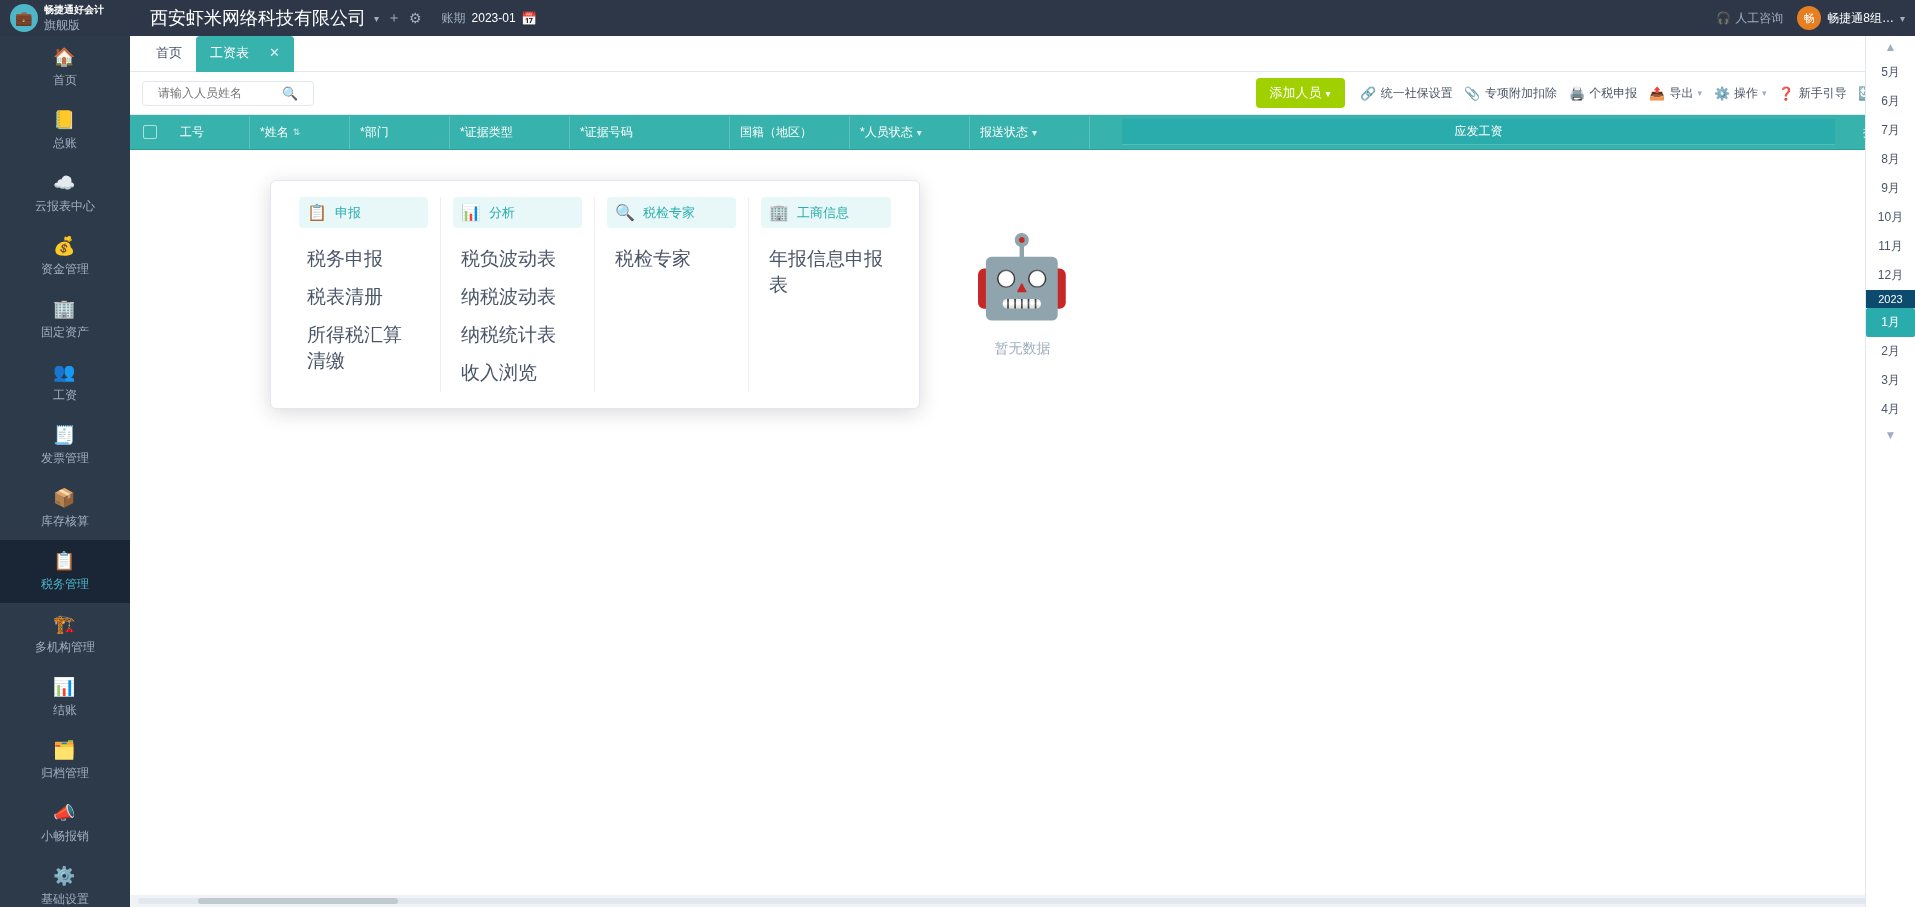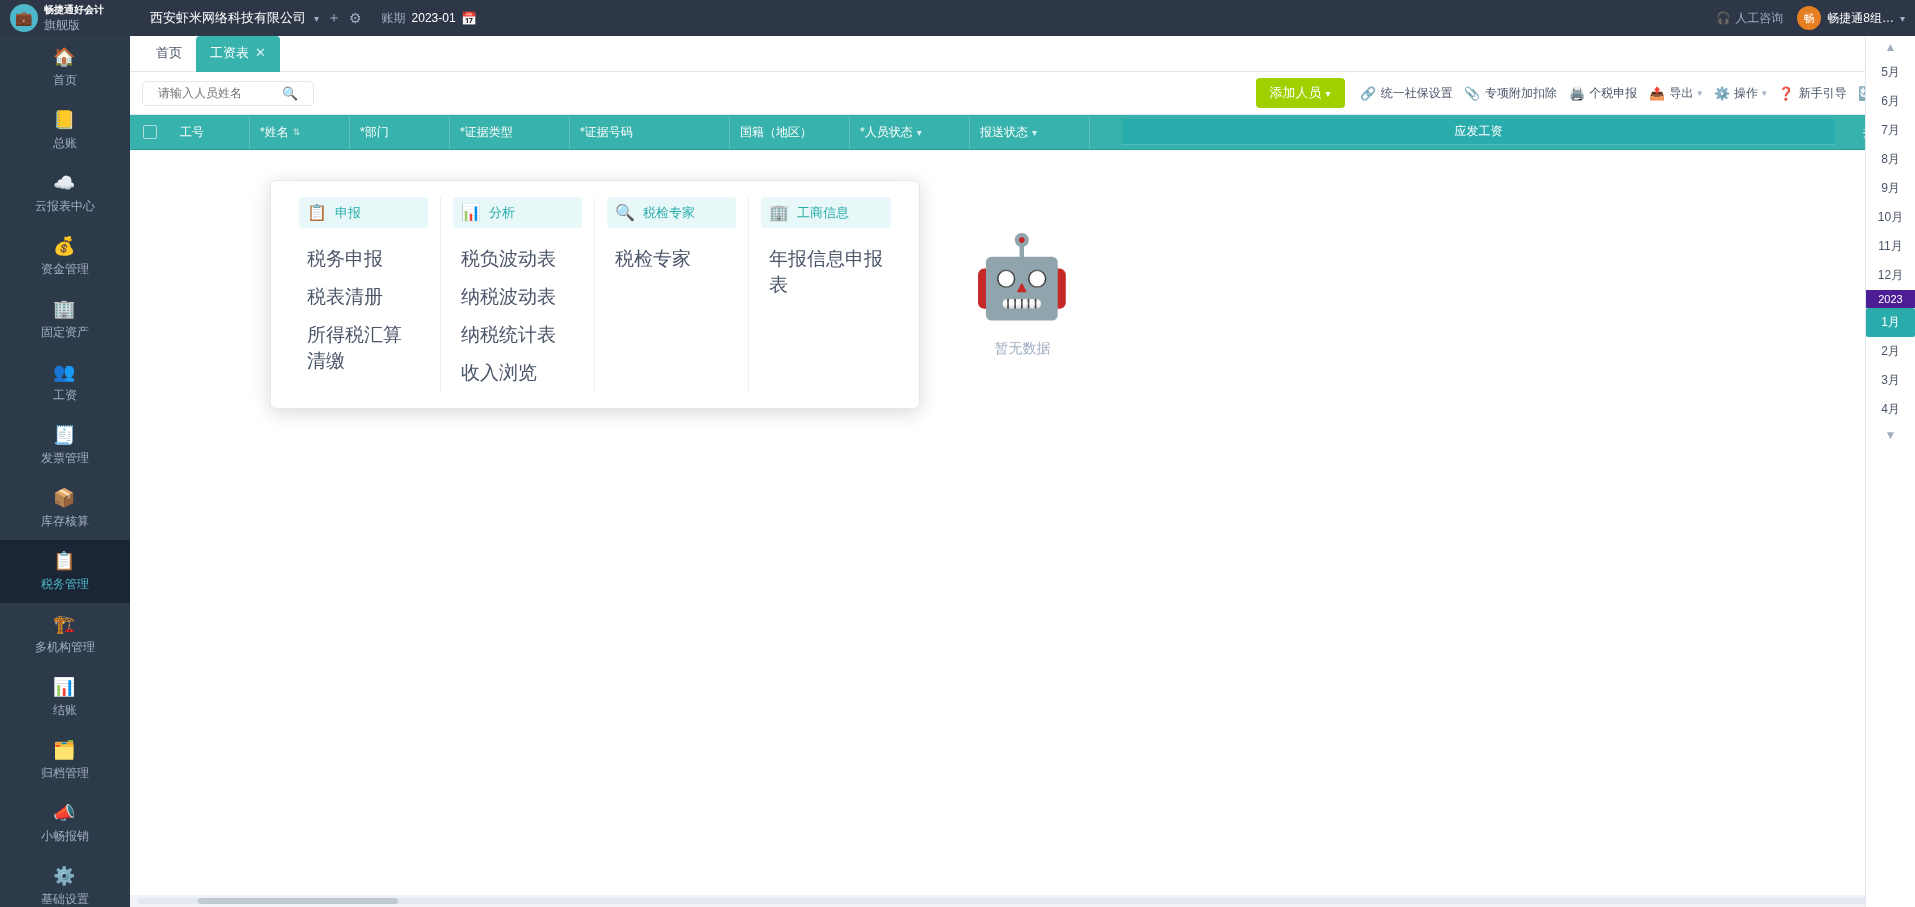--- a/index.html
+++ b/index.html
@@ -155,21 +155,21 @@
 <div class="top-header">
   <div class="logo-area">
     <div class="logo-icon">💼</div>
     <div>
       <div style="font-size:10px;color:#fff;font-weight:bold;">畅捷通好会计</div>
       <div style="font-size:12px;color:#a0aec0;">旗舰版</div>
     </div>
   </div>
 
   <div class="company-area">
-    <span style="font-size:13px;color:#fff;">西安虾米网络科技有限公司</span>
+    <span style="font-size:18px;color:#fff;">西安虾米网络科技有限公司</span>
     <span class="chevron-down">▾</span>
     <span style="color:#a0aec0;cursor:pointer;font-size:14px;">＋</span>
     <span style="color:#a0aec0;cursor:pointer;font-size:14px;">⚙</span>
   </div>
 
   <div class="period-area">
     <span style="color:#a0aec0;font-size:12px;">账期</span>
     <span style="color:#fff;font-size:12px;cursor:pointer;">2023-01</span>
     <span style="color:#4db6c8;font-size:13px;cursor:pointer;">📅</span>
   </div>
@@ -248,21 +248,21 @@
       <span>基础设置</span>
     </div>
     </div>
 
   <div class="content-area">
 
     <div class="tab-bar">
       <div class="tab-item tab-home">
         <span>首页</span>
       </div>
-      <div class="tab-item active" style="display:flex;align-items:center;">
+      <div class="tab-item active" style="display:flex;align-items:center;gap:14px;">
         <span>工资表</span>
         <span class="tab-close">✕</span>
       </div>
     </div>
 
     <div class="toolbar">
       <div class="search-input-wrap">
         <input class="search-input" type="text" placeholder="请输入人员姓名" style="">
         <span class="search-icon">🔍</span>
       </div>
@@ -398,21 +398,21 @@
     <div class="calendar-panel">
       <div style="padding:4px 0;cursor:pointer;color:#a0aec0;font-size:12px;text-align:center;">▲</div>
       <div class="cal-month">5月</div>
       <div class="cal-month">6月</div>
       <div class="cal-month">7月</div>
       <div class="cal-month">8月</div>
       <div class="cal-month">9月</div>
       <div class="cal-month">10月</div>
       <div class="cal-month">11月</div>
       <div class="cal-month">12月</div>
-      <div class="cal-year" style="background:#4c1d95;color:#fff;width:100%;padding:3px 0;font-size:11px;text-align:center;">2023</div>
+      <div class="cal-year" style="background:#0c4a6e;color:#fff;width:100%;padding:3px 0;font-size:11px;text-align:center;">2023</div>
       <div class="cal-month active">1月</div>
       <div class="cal-month">2月</div>
       <div class="cal-month">3月</div>
       <div class="cal-month">4月</div>
       <div style="padding:4px 0;cursor:pointer;color:#a0aec0;font-size:12px;text-align:center;">▼</div>
     </div>
 
   </div>
 </div>
 

